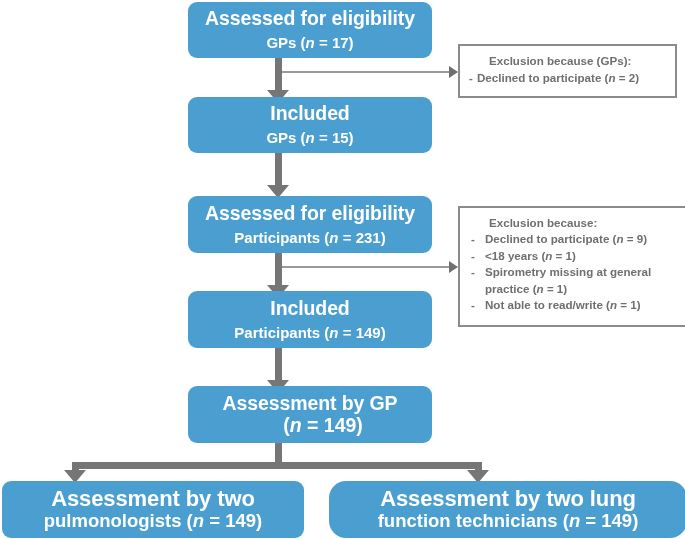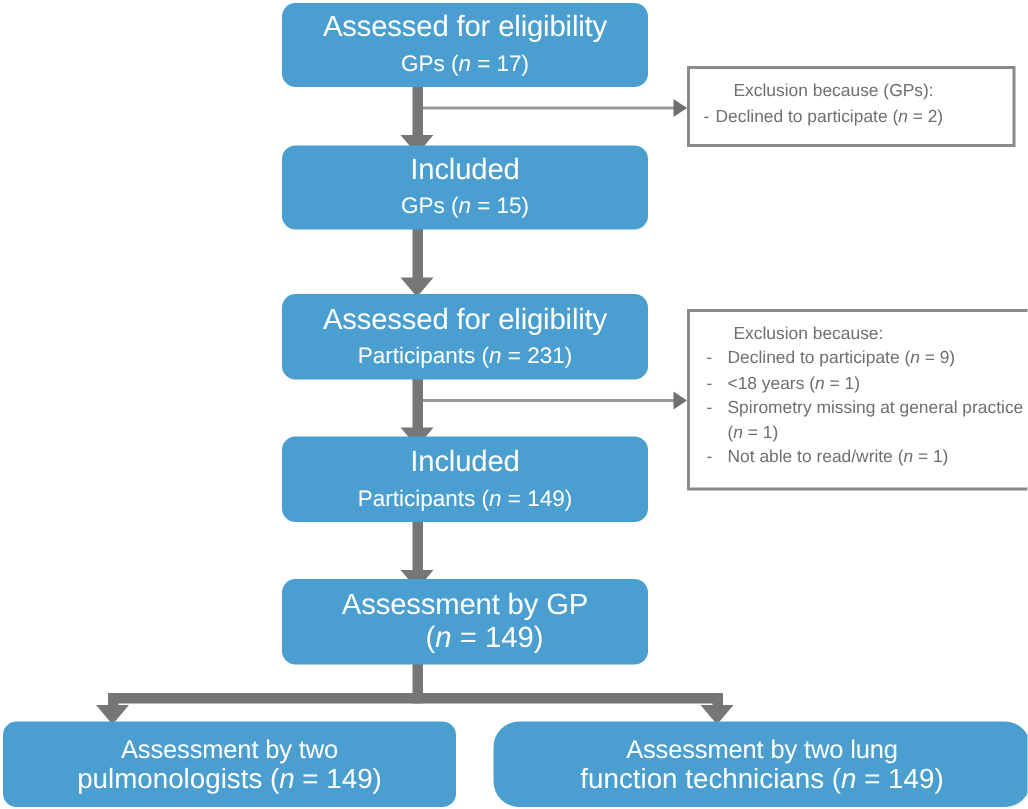--- a/index.html
+++ b/index.html
@@ -14,20 +14,21 @@
     overflow: hidden;
     font-family: "Liberation Sans", sans-serif;
     -webkit-font-smoothing: antialiased;
   }
   #flow {
     position: absolute;
     left: 0;
     top: 0;
     width: 685px;
     height: 539px;
+    font-weight: bold;
   }
 
   
   .node {
     position: absolute;
     background: #4a9fd0;
     border-radius: 9px;
     color: #ffffff;
     display: flex;
     flex-direction: column;
@@ -41,21 +42,21 @@
     font-size: 19.5px;
     letter-spacing: -0.1px;
     white-space: nowrap;
   }
   .node .line2 {
     font-size: 15px;
     margin-top: 5px;
     white-space: nowrap;
   }
   .node.wrap2 .line1 {
-    font-size: 17px;
+    font-size: 22px;
   }
   .node.wrap2 .line2 {
     font-size: 18.5px;
     margin-top: 0px;
   }
 
   
   .ital { font-style: italic; }
 
   

